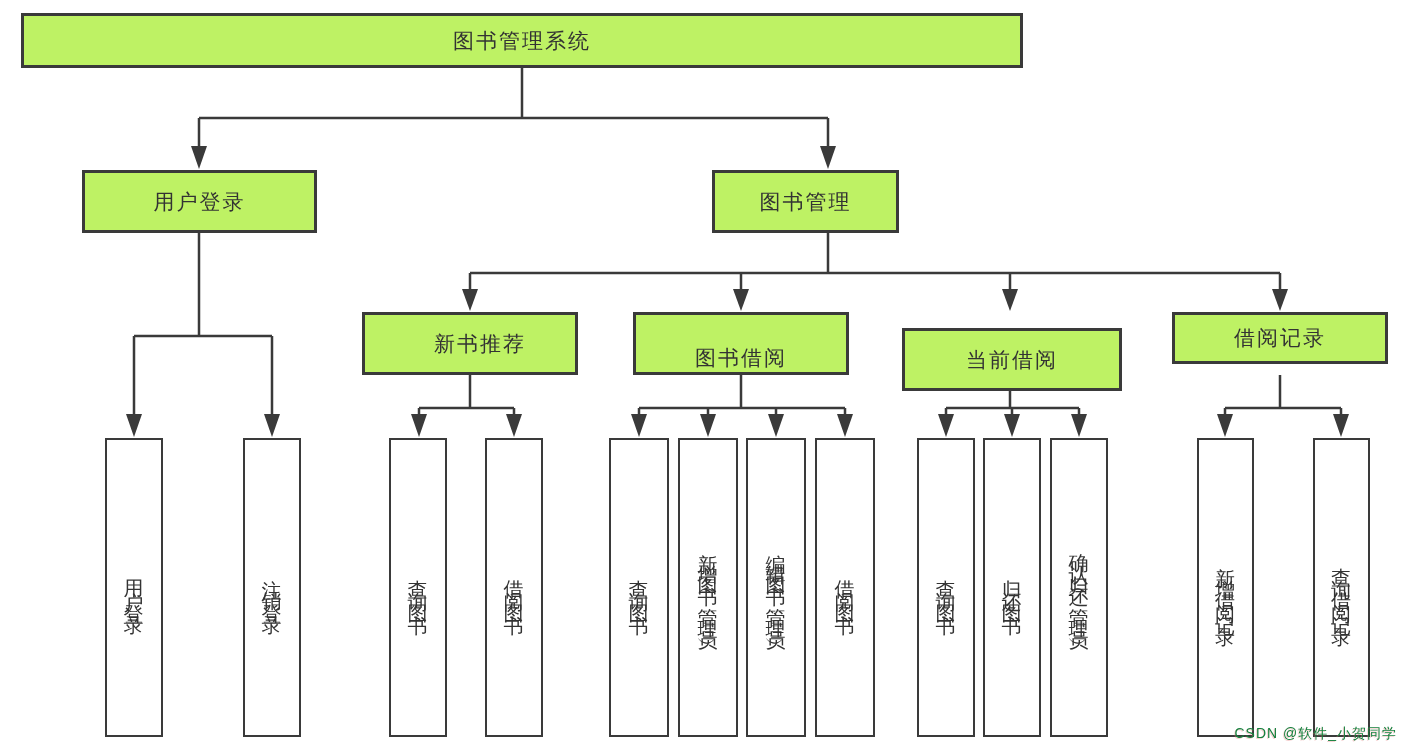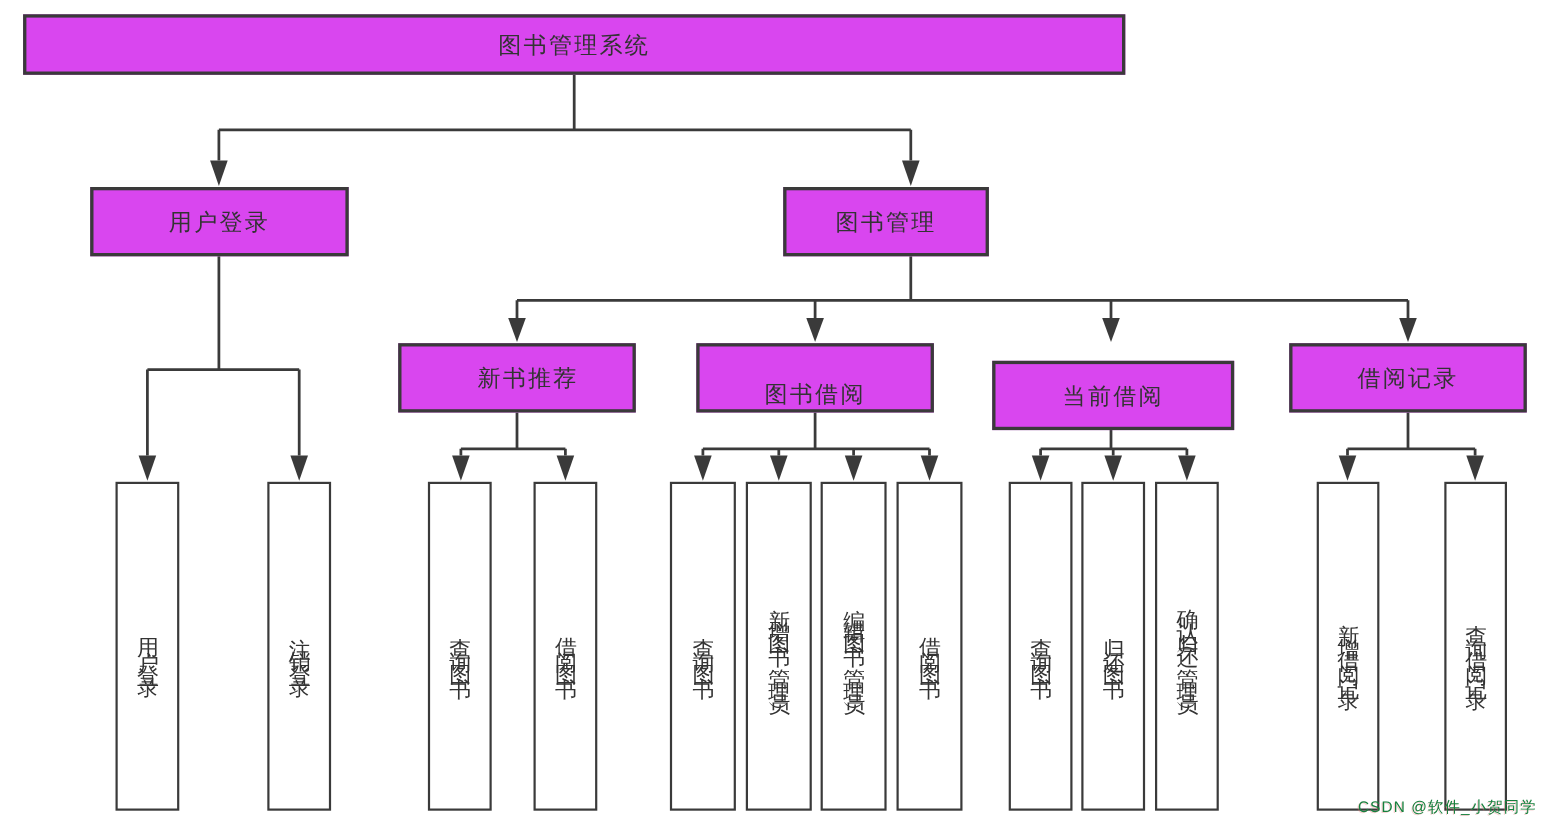--- a/index.html
+++ b/index.html
@@ -2,21 +2,21 @@
 <html><head>
 <meta charset="utf-8">
 <style>
   html,body { margin:0; padding:0; background:#ffffff; }
   .canvas {
     position:relative; width:1405px; height:747px; background:#ffffff;
     font-family:"Liberation Sans","DejaVu Sans",sans-serif; overflow:hidden;
   }
   .wires { position:absolute; left:0; top:0; width:1405px; height:747px; }
   .node {
-    position:absolute; background:#d946ef; border:3px solid #3a3a3a;
+    position:absolute; background:#bef264; border:3px solid #3a3a3a;
     display:flex; align-items:center; justify-content:center;
     color:#333333; font-size:21px; letter-spacing:2px; box-sizing:border-box;
     z-index:2;
   }
   .vnode {
     position:absolute; background:#ffffff; border:2px solid #3a3a3a;
     display:flex; align-items:center; justify-content:center;
     color:#333333; font-size:20px; box-sizing:border-box; z-index:2;
     writing-mode:vertical-rl; letter-spacing:12px; line-height:1;
     top:438px; height:299px; width:58px;
@@ -88,21 +88,21 @@
 
   <div class="node" style="left:362px; top:312px; width:216px; height:63px;padding-left:20px;">
     <span>新书推荐</span>
   </div>
   <div class="node" style="left:633px; top:312px; width:216px; height:63px;align-items:flex-end;">
     <span>图书借阅</span>
   </div>
   <div class="node" style="left:902px; top:328px; width:220px; height:63px;">
     <span>当前借阅</span>
   </div>
-  <div class="node" style="left:1172px; top:312px; width:216px; height:63px;">
+  <div class="node" style="left:1172px; top:312px; width:216px; height:52px;">
     <span>借阅记录</span>
   </div>
 
   <div class="vnode" style="left:105px;">
     <span>用户登录</span>
   </div>
   <div class="vnode" style="left:243px;">
     <span>注销登录</span>
   </div>
 

